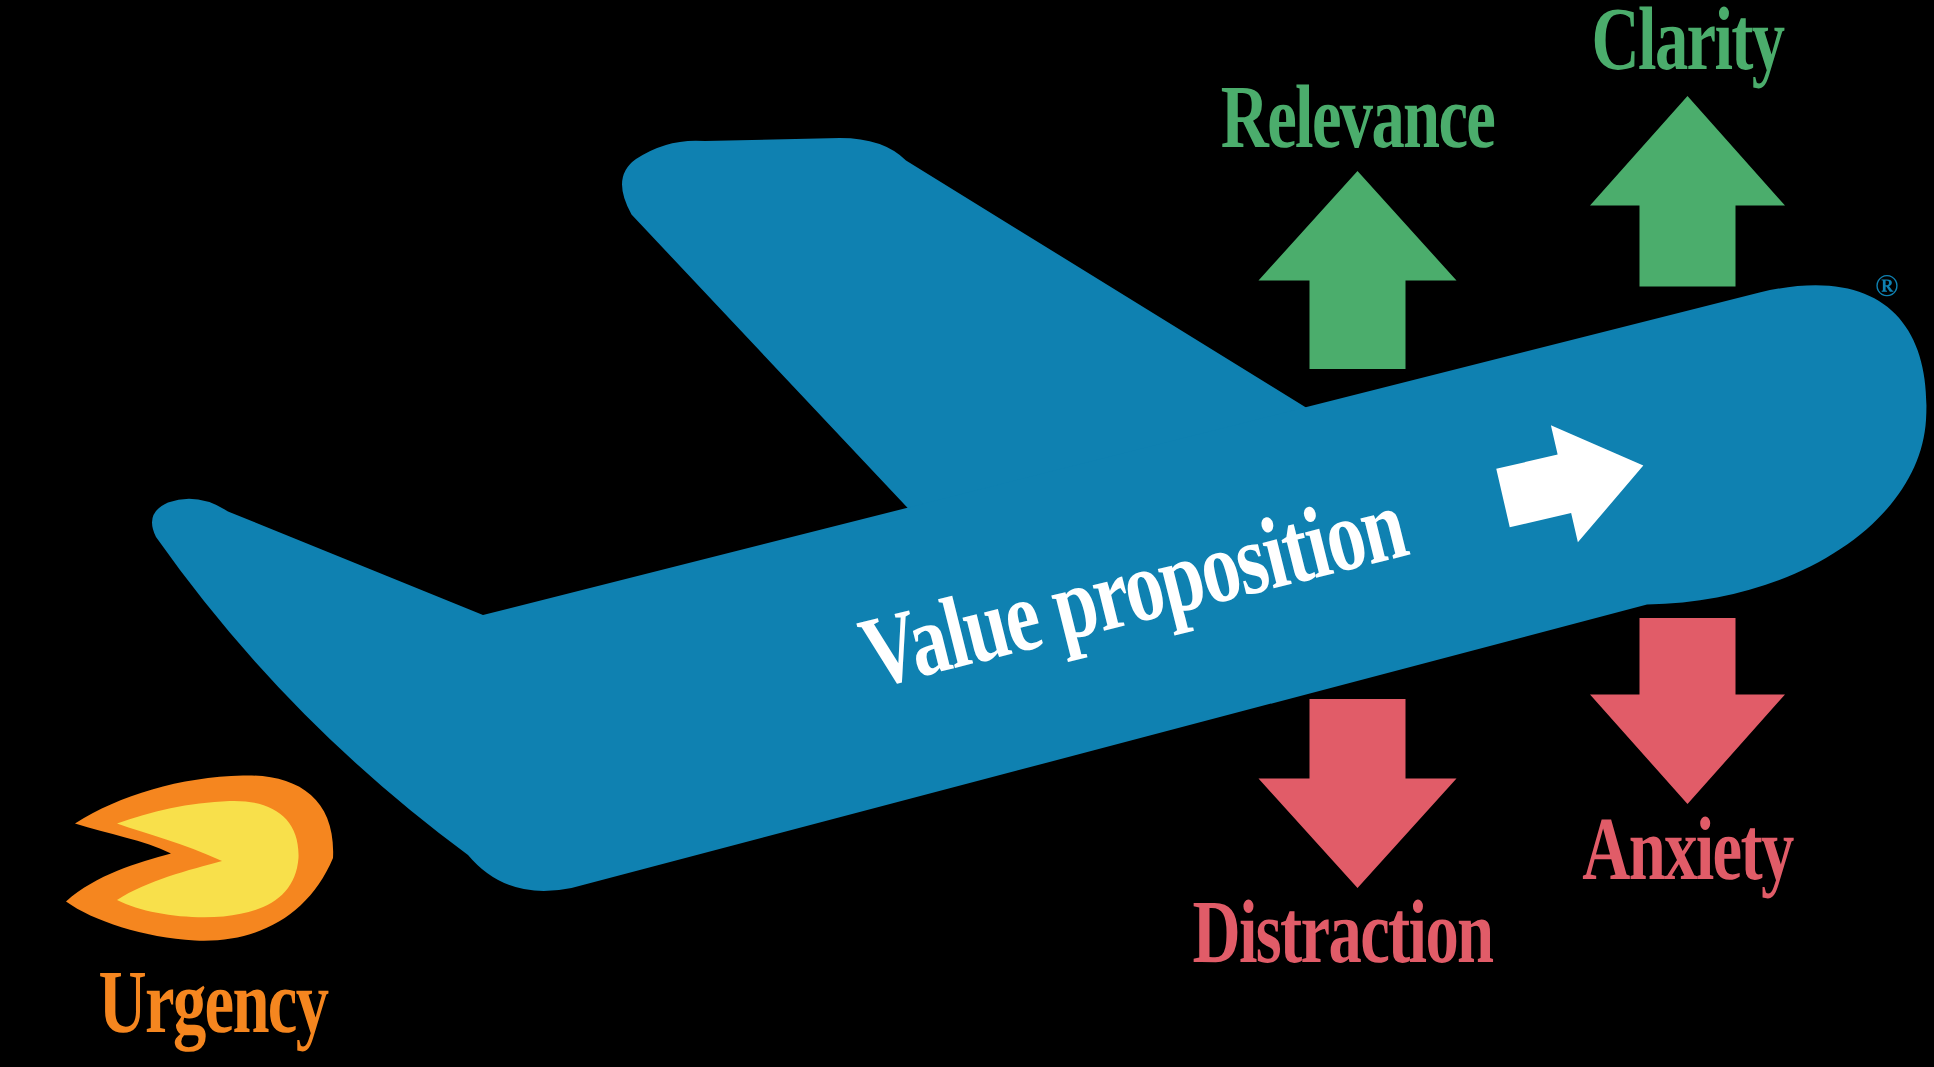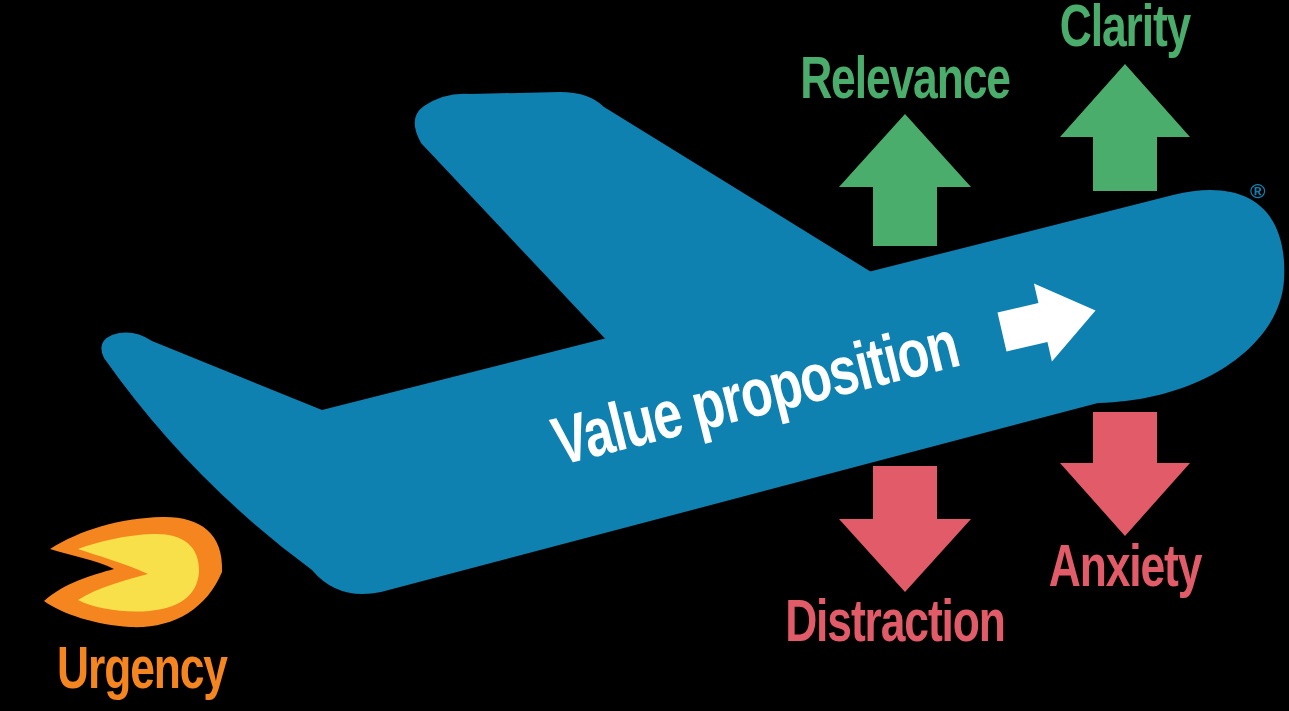--- a/index.html
+++ b/index.html
@@ -1,21 +1,21 @@
 <!DOCTYPE html>
 <html><head>
 <meta charset="utf-8">
 <style>
   html,body{margin:0;padding:0;background:#000;}
   #stage{
     position:relative;
     width:1289px;height:711px;
     background:#000;
     overflow:hidden;
-    font-family:Liberation Sans, sans-serif;
+    font-family:Liberation Serif, serif;
   }
   #plane-svg{position:absolute;left:0;top:0;}
   .label{
     position:absolute;
     width:400px;
     font-weight:700;
     font-size:60px;
     line-height:1;
     letter-spacing:-1.5px;
     text-align:center;

